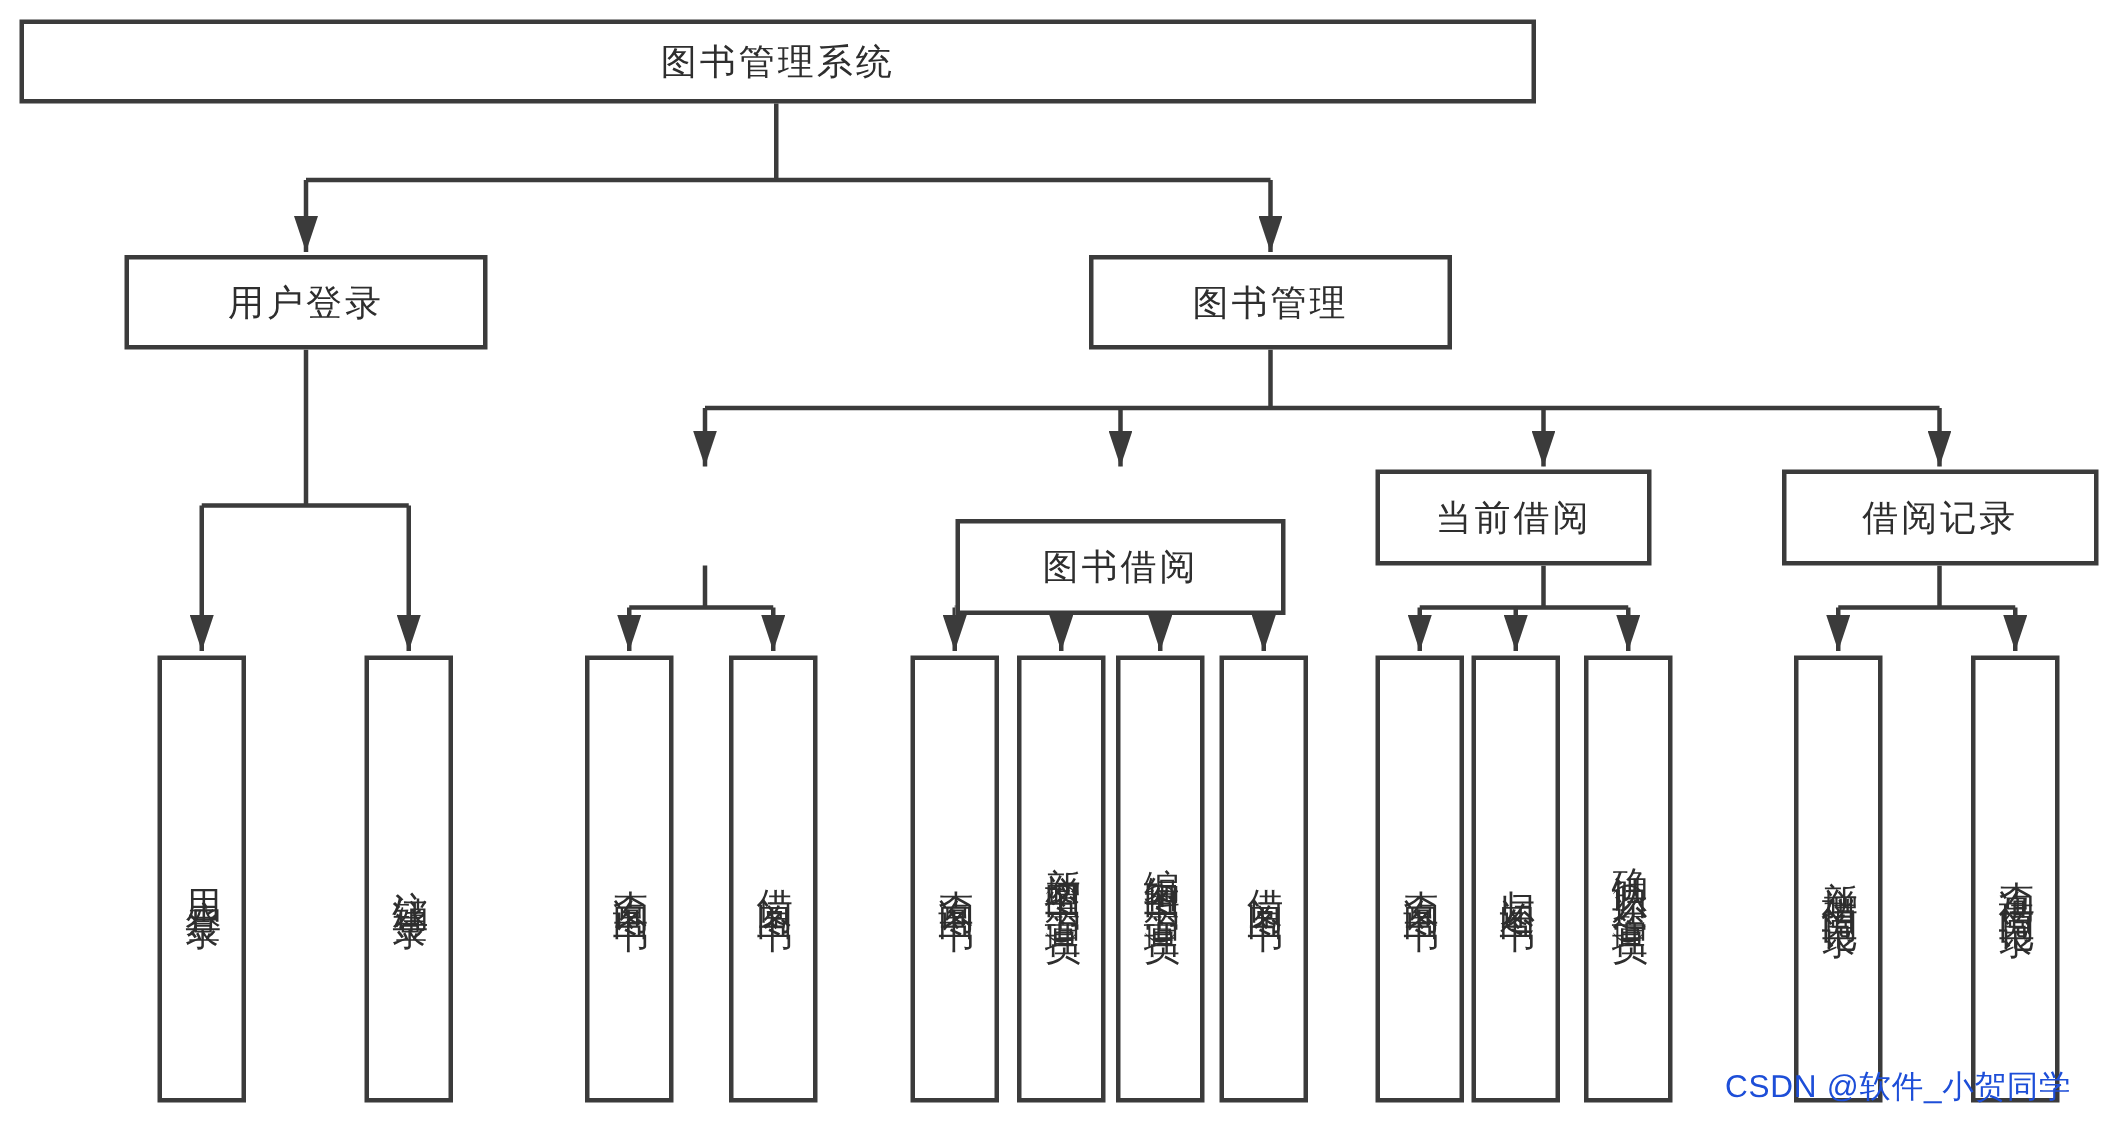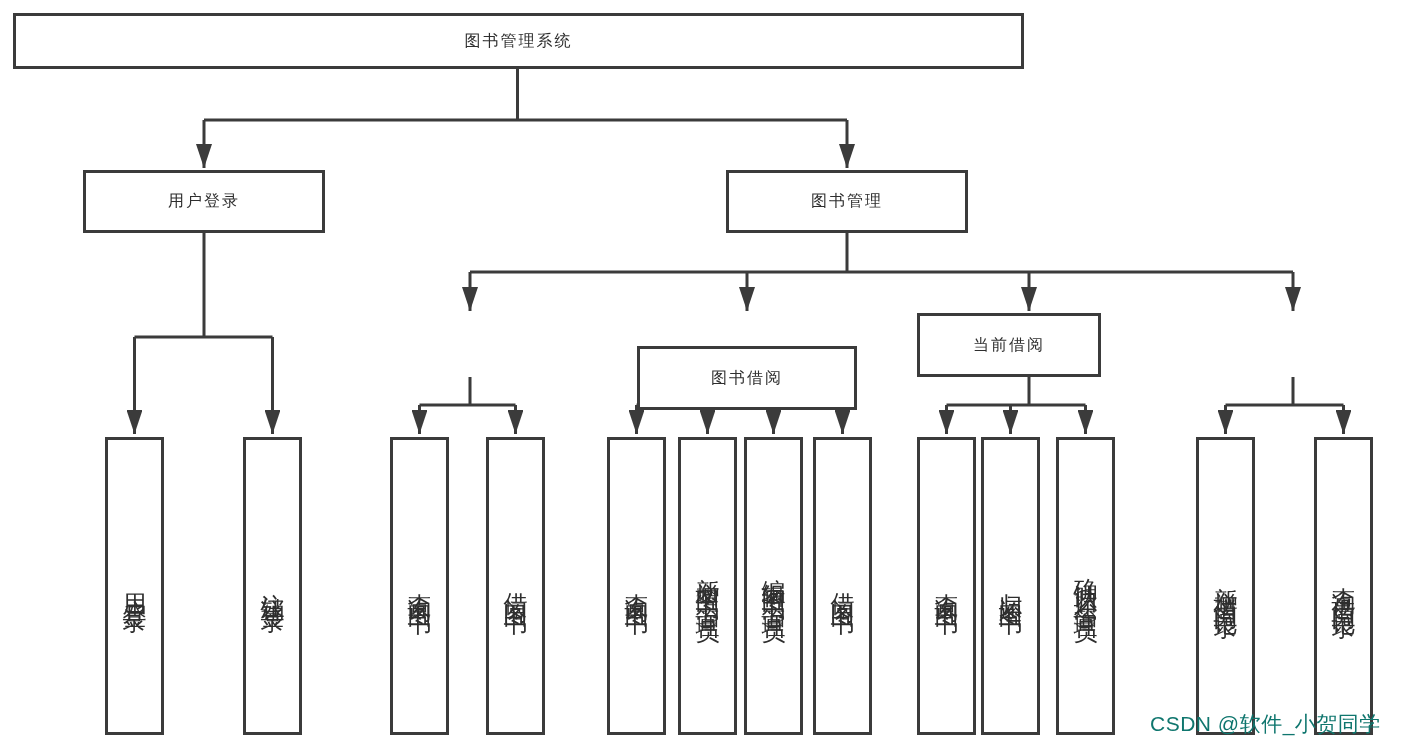--- a/index.html
+++ b/index.html
@@ -8,25 +8,25 @@
     font-family:"Liberation Sans", sans-serif; overflow:hidden;
   }
   .wires { position:absolute; left:0; top:0; width:1405px; height:747px; }
   .ln { stroke:#3b3b3b; stroke-width:3; fill:none; }
   .ar { marker-end:url(#ah); }
   .box {
     position:absolute; box-sizing:border-box; background:#ffffff;
     border:3px solid #3b3b3b; display:flex; align-items:center; justify-content:center;
     color:#2e2e2e;
   }
-  .h { font-size:16px; letter-spacing:2px; white-space:nowrap; }
+  .h { font-size:24px; letter-spacing:2px; white-space:nowrap; }
   .v { writing-mode:vertical-rl; text-orientation:mixed; font-size:24px; letter-spacing:6px; line-height:1; }
   .watermark {
     position:absolute; left:1150px; top:710px; z-index:4;
-    color:#0f766e; font-size:21px; letter-spacing:0.5px; white-space:nowrap;
+    color:#1d4ed8; font-size:21px; letter-spacing:0.5px; white-space:nowrap;
   }
 </style>
 </head>
 <body>
 
 <div class="canvas">
 
   <svg class="wires" viewBox="0 0 1405 747" xmlns="http://www.w3.org/2000/svg">
     <defs>
       <marker id="ah" viewBox="0 0 12 8" refX="12" refY="4" markerWidth="8" markerHeight="5.33" orient="auto">
@@ -78,20 +78,23 @@
   <div class="box h" style="left:726px; top:170px; width:242px; height:63px;">
     <span>图书管理</span>
   </div>
 
   <div class="box h" style="left:637px; top:313px; width:220px; height:64px;margin-top:33px;">
     <span>图书借阅</span>
   </div>
   <div class="box h" style="left:917px; top:313px; width:184px; height:64px;">
     <span>当前借阅</span>
   </div>
+  <div class="box h" style="left:1188px; top:313px; width:211px; height:64px;">
+    <span>借阅记录</span>
+  </div>
 
   <div class="box v" style="left:105px; top:437px; width:59px; height:298px;">
     <span>用户登录</span>
   </div>
   <div class="box v" style="left:243px; top:437px; width:59px; height:298px;">
     <span>注销登录</span>
   </div>
 
   <div class="box v" style="left:390px; top:437px; width:59px; height:298px;">
     <span>查询图书</span>

